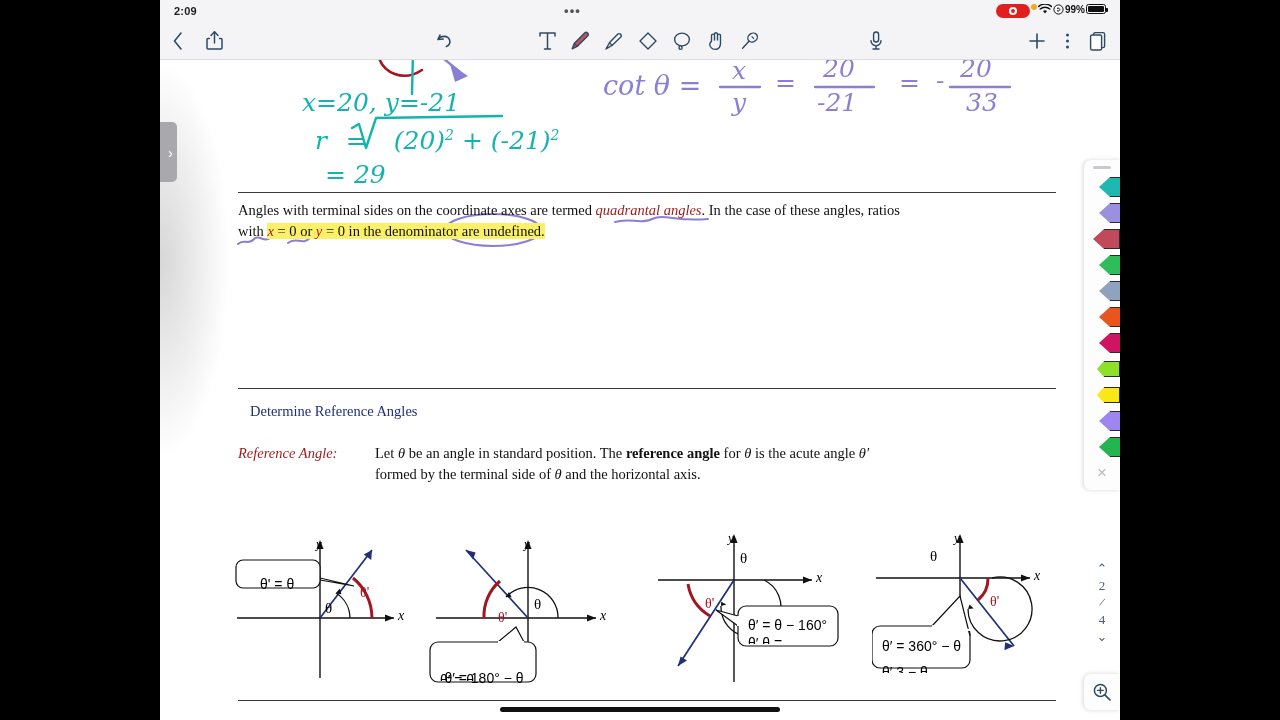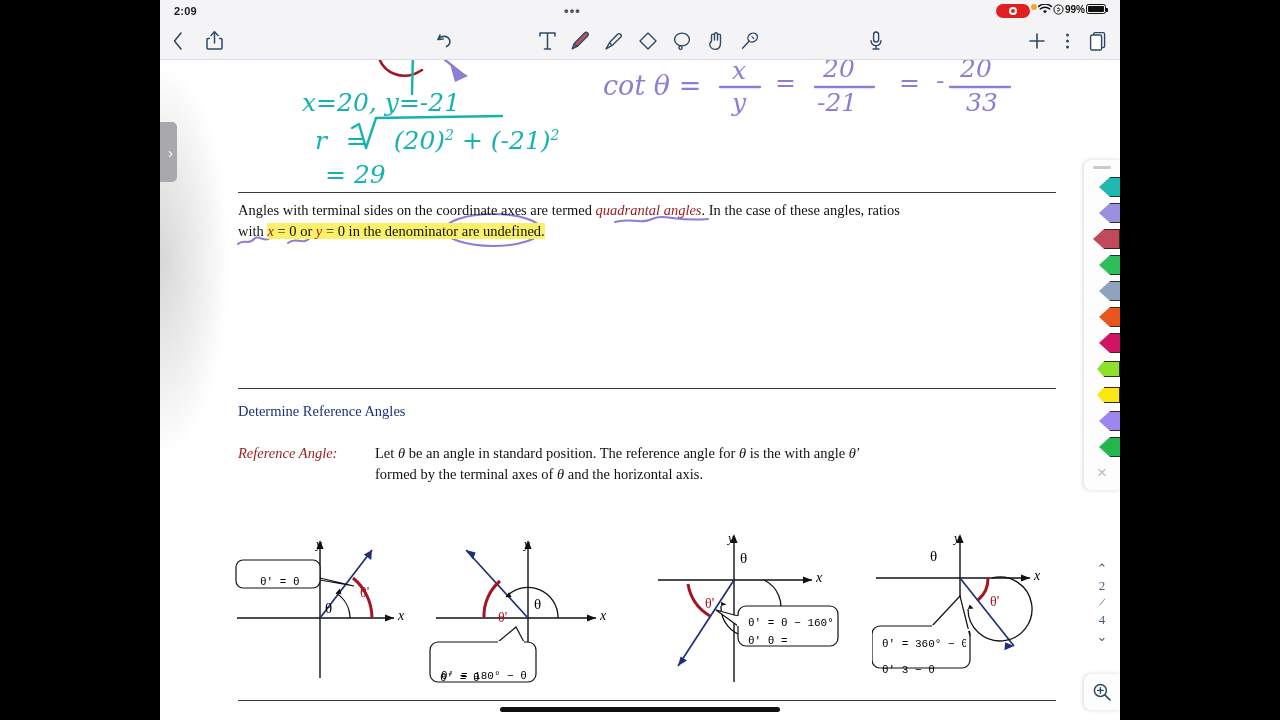--- a/index.html
+++ b/index.html
@@ -78,42 +78,42 @@
   .hrule { position: absolute; left: 78px; width: 818px; border-top: 1px solid #3a3a3a; }
 
   
   .doc-text {
     position: absolute;
     font-family: "Liberation Serif", serif;
     font-size: 14.5px; color: #111; line-height: 21px;
   }
   .red  { color: #9b1b1b; font-style: italic; }
   .ital { font-style: italic; }
-  .bold { font-weight: normal; }
+  .bold { font-weight: bold; }
   .hl   { background: #fbf06a; }
   .navy-head {
     position: absolute;
     font-family: "Liberation Serif", serif;
     font-size: 14.5px; color: #1f2f7a;
   }
 
   
   .hw {
     position: absolute;
     font-family: "DejaVu Serif", serif;
     font-style: italic; white-space: nowrap;
     pointer-events: none;
   }
   .hw-teal   { color: #14b3ae; }
   .hw-purple { color: #8b7fd4; }
 
   
   .diagram { position: absolute; width: 190px; height: 150px; }
   .callout-txt {
-    font-family: Liberation Mono, monospace; font-size: 11px; color: #000;
+    font-family: Liberation Sans, sans-serif; font-size: 14px; color: #000;
     white-space: nowrap;
   }
 
   
   #left-tab {
     position: absolute; left: -5px; top: 122px; width: 22px; height: 60px;
     background: #a9a9ad; border-radius: 5px;
     display: flex; align-items: center; justify-content: flex-end;
     color: #fff; font-size: 15px; padding-right: 4px; cursor: pointer;
   }
@@ -353,26 +353,26 @@
       <div class="hrule" style="top:132px;"></div>
       <div class="hrule" style="top:328px;"></div>
       <div class="hrule" style="top:640px;"></div>
 
       <div class="doc-text" style="left:78px; top:140px; width:820px;">
         <span>Angles with terminal sides on the coordinate axes are termed </span><span class="red">quadrantal angles</span><span>.  In the case of these angles, ratios</span><br>
         <span>with </span><span class="hl"><span class="ital red">x</span><span> = 0 or </span><span class="ital red">y</span><span> = 0 in the denominator are </span><span>undefined.</span></span>
       </div>
 
 
-      <div class="navy-head" style="left:78px; top:343px;">Determine Reference Angles</div>
+      <div class="navy-head" style="left:90px; top:343px;">Determine Reference Angles</div>
 
       <div class="doc-text red" style="left:78px; top:383px;">Reference Angle:</div>
       <div class="doc-text" style="left:215px; top:383px; width:620px;">
-        <span>Let </span><span class="ital">θ</span><span> be an angle in standard position. The </span><span class="bold">reference angle</span><span> for </span><span class="ital">θ</span><span> is the with angle  </span><span class="ital">θ′</span><br>
-        <span>formed by the terminal axes of </span><span class="ital">θ</span><span> and the horizontal axis.</span>
+        <span>Let </span><span class="ital">θ</span><span> be an angle in standard position. The </span><span class="bold">reference angle</span><span> for </span><span class="ital">θ</span><span> is the acute angle  </span><span class="ital">θ′</span><br>
+        <span>formed by the terminal side of </span><span class="ital">θ</span><span> and the horizontal axis.</span>
       </div>
 
       <div class="diagram" style="left:72px; top:470px;">
         <svg width="190" height="155" viewBox="0 0 190 155">
           <line x1="5" y1="88" x2="162" y2="88" stroke="#111" stroke-width="1.4"></line>
           <path d="M162 88 l-9 -3.6 v7.2 z" fill="#111"></path>
           <line x1="88" y1="148" x2="88" y2="14" stroke="#111" stroke-width="1.4"></line>
           <path d="M88 10 l-3.6 9 h7.2 z" fill="#111"></path>
           <line x1="88" y1="88" x2="140" y2="20" stroke="#1f2f7a" stroke-width="1.7"></line>
           <path d="M140 20 l-0.8 10 l-7.4 -5.6 z" fill="#1f2f7a"></path>

